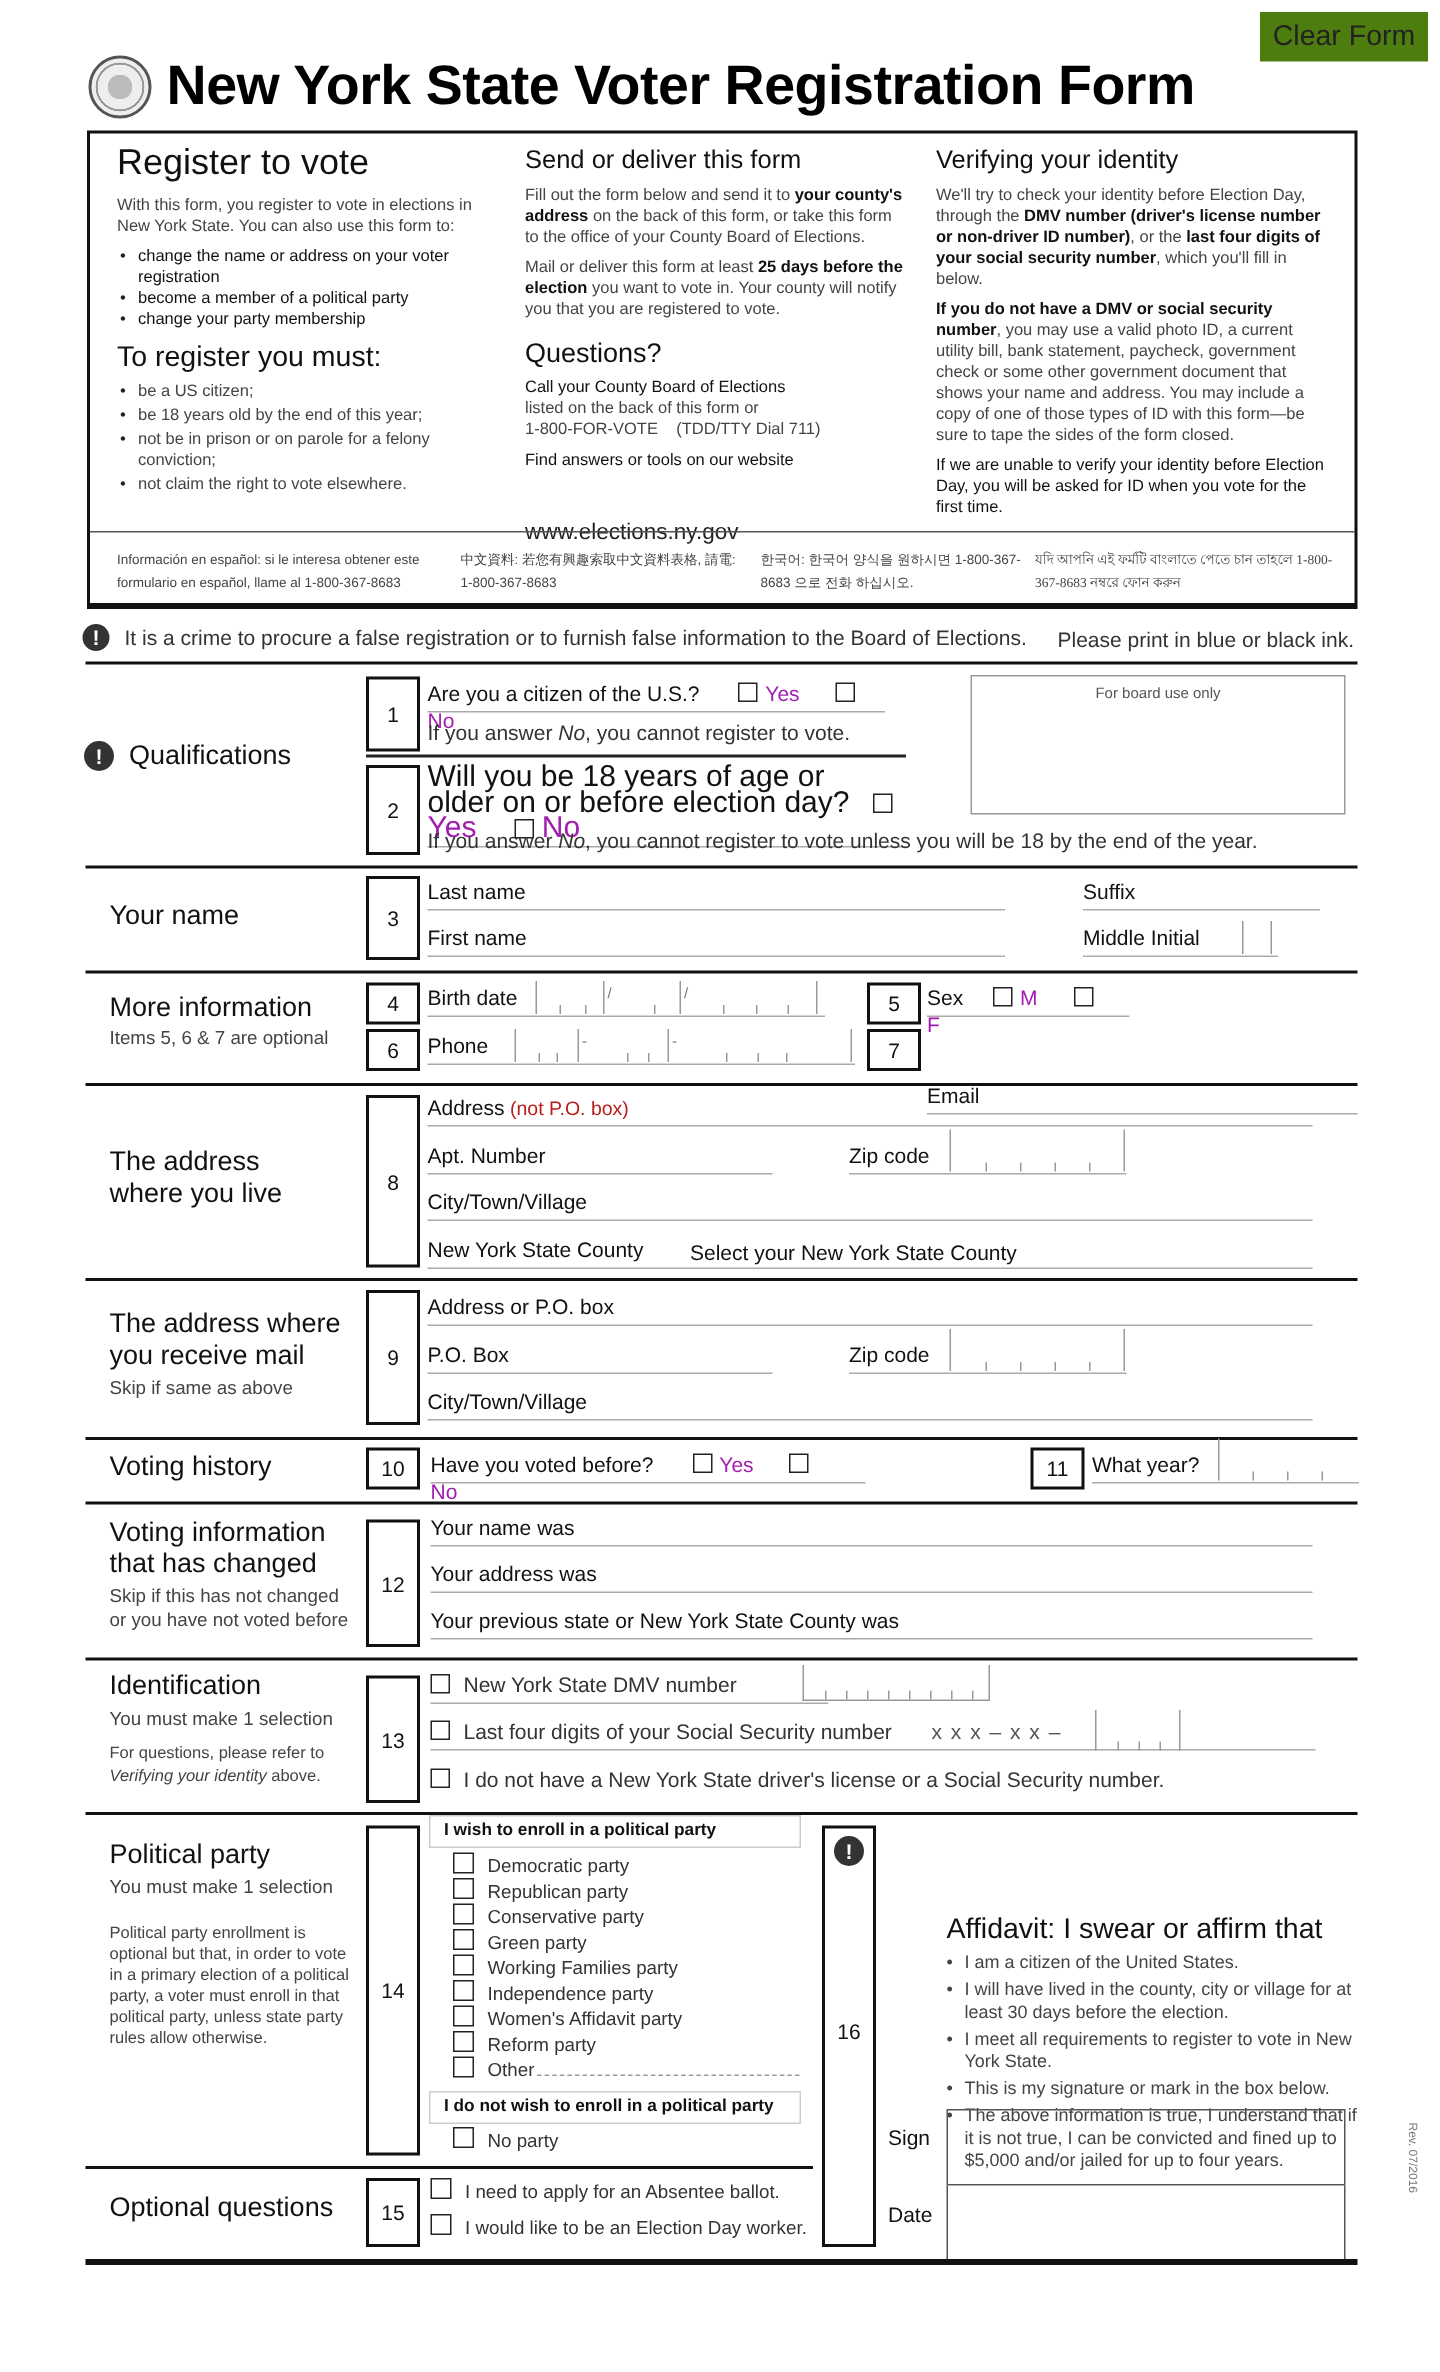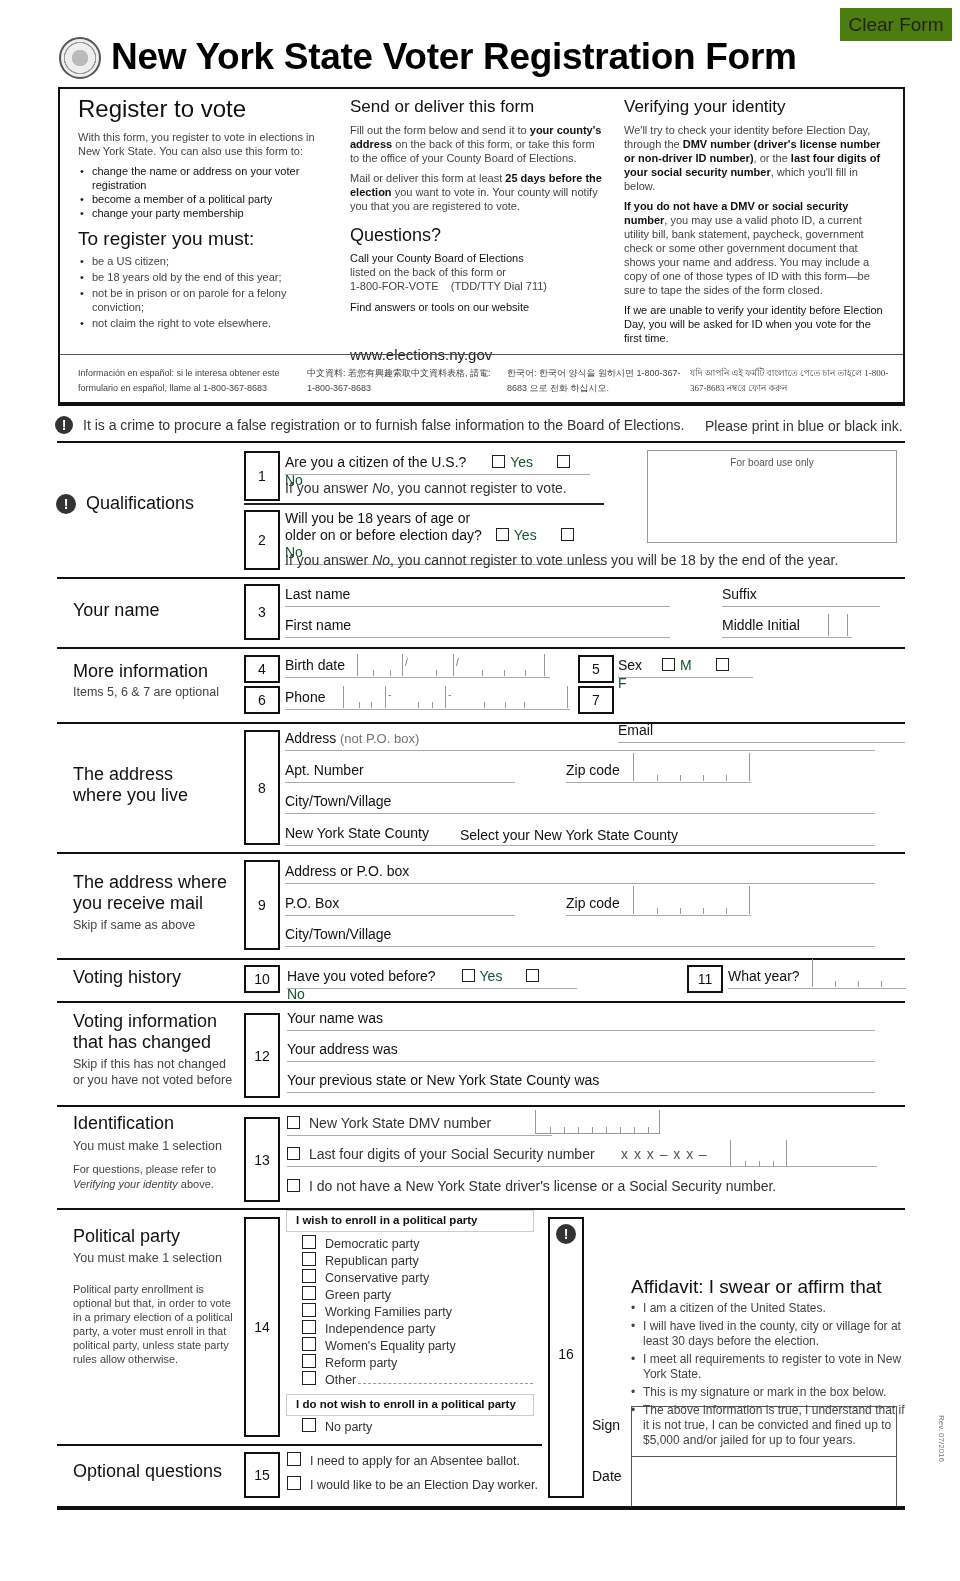--- a/index.html
+++ b/index.html
@@ -28,21 +28,21 @@
   .ink { left: 705px; top: 418px; font-size: 14px; color: #333; }
 
   .hr { position: absolute; left: 57px; width: 848px; height: 2px; background: #111; }
   .sec-label { position: absolute; left: 73px; font-size: 18px; color: #111; line-height: 21px; }
   .sec-sub { position: absolute; left: 73px; font-size: 12.5px; color: #444; line-height: 16px; }
   .numbox { position: absolute; border: 2px solid #111; font-size: 14px; text-align: center; color: #111; display: flex; align-items: center; justify-content: center; }
   .fld { position: absolute; font-size: 14px; color: #111; border-bottom: 1.5px solid #aaa; height: 22px; line-height: 18px; }
   .fld.noline { border-bottom: none; }
   .help { position: absolute; font-size: 14px; color: #333; }
   .cb { display: inline-block; width: 13px; height: 13px; border: 1.5px solid #222; vertical-align: -1px; margin-right: 5px; background: #fff; }
-  .cbl { color: #14532d; margin-right: 20px; }
+  .cbl { color: #a21caf; margin-right: 20px; }
   .ticks { position: absolute; height: 22px; border-left: 1px solid #999; border-right: 1px solid #999; border-bottom: 1px solid #999;
            background-image: linear-gradient(to right, #999 1px, transparent 1px); background-repeat: repeat-x; background-position: bottom left; }
   .tick-seg { position: absolute; bottom: 0; width: 1px; height: 6px; background: #999; }
 
   .board-box { left: 647px; top: 450px; width: 250px; height: 93px; border: 1px solid #999; font-size: 10px; color: #555; text-align: center; padding-top: 6px; }
 
   .party-head { position: absolute; left: 286px; width: 248px; height: 22px; border: 1.5px solid #ccc; font-size: 11.5px; font-weight: bold; color: #111; padding-left: 9px; line-height: 19px; }
   .party-item { position: absolute; left: 302px; font-size: 12.5px; color: #333; }
   .party-item .cb { width: 14px; height: 14px; margin-right: 9px; }
 
@@ -116,21 +116,21 @@
 </div>
 <div class="numbox" style="left:244px; top:451px; width:36px; height:50px;">1</div>
 <div class="fld" style="left:285px; top:453px; width:305px;">
   <span>Are you a citizen of the U.S.?</span>
   <span style="margin-left:22px;"><span class="cb"></span><span class="cbl">Yes</span></span>
   <span><span class="cb"></span><span class="cbl">No</span></span>
 </div>
 <div class="help" style="left:285px; top:480px;"><span>If you answer </span><i>No</i><span>, you cannot register to vote.</span></div>
 <div style="position:absolute; left:244px; top:503px; width:360px; height:2px; background:#222;"></div>
 <div class="numbox" style="left:244px; top:510px; width:36px; height:60px;">2</div>
-<div class="abs" style="left:285px; top:510px; font-size:14px; color:#111; line-height:17px; width:320px; border-bottom:1.5px solid #aaa; padding-bottom:3px;">
+<div class="abs" style="left:285px; top:510px; font-size:20px; color:#111; line-height:17px; width:320px; border-bottom:1.5px solid #aaa; padding-bottom:3px;">
   <div>Will you be 18 years of age or</div>
   <div><span>older on or before election day?</span>
     <span style="margin-left:10px;"><span class="cb"></span><span class="cbl">Yes</span></span>
     <span><span class="cb"></span><span class="cbl">No</span></span>
   </div>
 </div>
 <div class="help" style="left:285px; top:552px;"><span>If you answer </span><i>No</i><span>, you cannot register to vote unless you will be 18 by the end of the year.</span></div>
 <div class="abs board-box">For board use only</div>
 
 <div class="hr" style="top:577px;"></div>
@@ -184,21 +184,21 @@
 </div>
 <div class="numbox" style="left:578px; top:686px; width:36px; height:28px;">7</div>
 <div class="fld" style="left:618px; top:688px; width:287px;margin-top:33px;">Email</div>
 
 <div class="hr" style="top:722px;"></div>
 <div class="sec-label" style="top:764px;">
     <div>The address</div>
     <div>where you live</div>
   </div>
 <div class="numbox" style="left:244px; top:730px; width:36px; height:115px;">8</div>
-<div class="fld" style="left:285px; top:729px; width:590px;"><span>Address</span><span style="color:#737373; font-size:13px;"> (not P.O. box)</span></div>
+<div class="fld" style="left:285px; top:729px; width:590px;"><span>Address</span><span style="color:#b91c1c; font-size:13px;"> (not P.O. box)</span></div>
 <div class="fld" style="left:285px; top:761px; width:230px;">Apt. Number</div>
 <div class="fld" style="left:566px; top:761px; width:185px;">
   <span>Zip code</span>
   <span style="position:absolute; left:67px; top:-8px; width:117px; height:28px; border-left:1px solid #999; border-right:1px solid #999;">
     <span class="tick-seg" style="left:23px;"></span>
       <span class="tick-seg" style="left:46px;"></span>
       <span class="tick-seg" style="left:69px;"></span>
       <span class="tick-seg" style="left:92px;"></span>
   </span>
 </div>
@@ -299,21 +299,21 @@
 <div class="sec-sub" style="top:1250px;">You must make 1 selection</div>
 <div class="sec-sub" style="top:1282px; width:160px; font-size:11px; line-height:14px;">Political party enrollment is optional but that, in order to vote in a primary election of a political party, a voter must enroll in that political party, unless state party rules allow otherwise.</div>
 <div class="numbox" style="left:244px; top:1217px; width:36px; height:220px;">14</div>
 <div class="party-head" style="top:1210px;">I wish to enroll in a political party</div>
 <div class="party-item" style="top:1235px;"><span class="cb"></span><span>Democratic party</span></div>
 <div class="party-item" style="top:1252px;"><span class="cb"></span><span>Republican party</span></div>
 <div class="party-item" style="top:1269px;"><span class="cb"></span><span>Conservative party</span></div>
 <div class="party-item" style="top:1286px;"><span class="cb"></span><span>Green party</span></div>
 <div class="party-item" style="top:1303px;"><span class="cb"></span><span>Working Families party</span></div>
 <div class="party-item" style="top:1320px;"><span class="cb"></span><span>Independence party</span></div>
-<div class="party-item" style="top:1337px;"><span class="cb"></span><span>Women's Equality party</span></div>
+<div class="party-item" style="top:1337px;"><span class="cb"></span><span>Women's Affidavit party</span></div>
 <div class="party-item" style="top:1354px;"><span class="cb"></span><span>Reform party</span></div>
 <div class="party-item" style="top:1371px;"><span class="cb"></span><span>Other</span><span style="display:inline-block; width:175px; border-bottom:1px dashed #999; margin-left:2px;"></span></div>
 <div class="party-head" style="top:1394px;">I do not wish to enroll in a political party</div>
 <div class="party-item" style="top:1418px;"><span class="cb"></span><span>No party</span></div>
 
 <div style="position:absolute; left:57px; top:1444px; width:485px; height:2px; background:#111;"></div>
 <div class="sec-label" style="top:1461px;">Optional questions</div>
 <div class="numbox" style="left:244px; top:1452px; width:36px; height:46px;">15</div>
 <div class="party-item" style="left:287px; top:1452px;"><span class="cb" style="margin-right:9px;"></span><span>I need to apply for an Absentee ballot.</span></div>
 <div class="party-item" style="left:287px; top:1476px;"><span class="cb" style="margin-right:9px;"></span><span>I would like to be an Election Day worker.</span></div>

